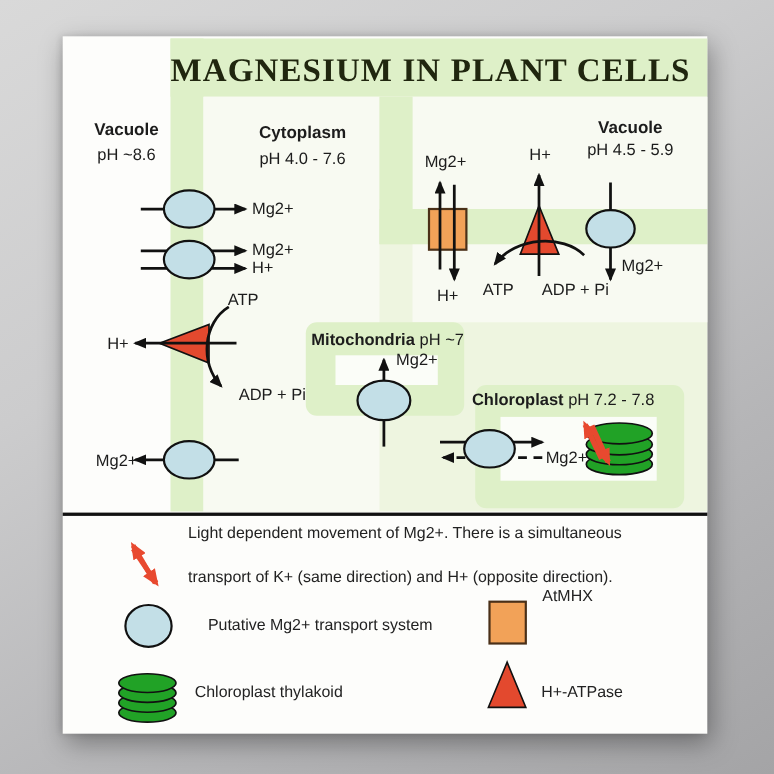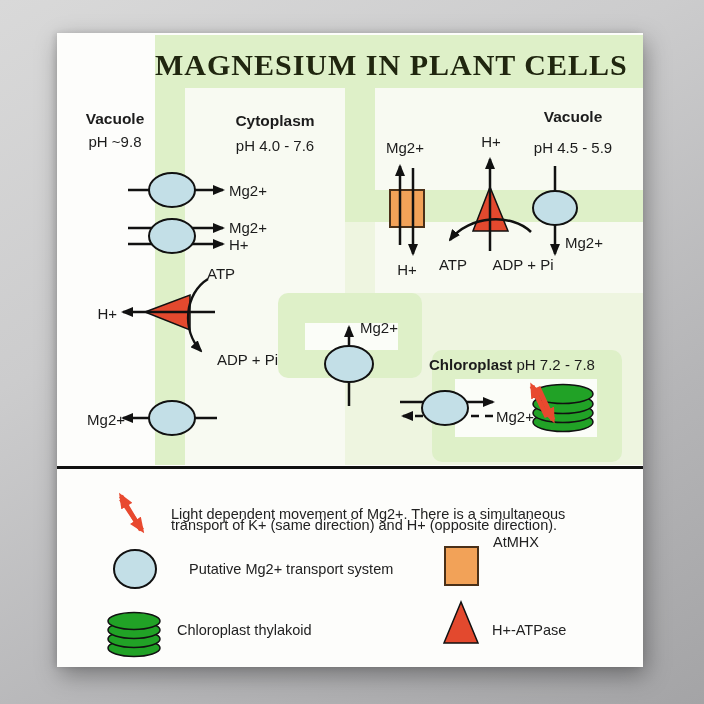--- a/index.html
+++ b/index.html
@@ -117,26 +117,30 @@
         <ellipse cx="77" cy="606" rx="26" ry="8.5" fill="#21a226" stroke="#111" stroke-width="1.5"></ellipse>
         <ellipse cx="77" cy="597" rx="26" ry="8.5" fill="#21a226" stroke="#111" stroke-width="1.5"></ellipse>
         <ellipse cx="77" cy="588" rx="26" ry="8.5" fill="#21a226" stroke="#111" stroke-width="1.5"></ellipse>
       </g>
       <polygon points="404,569 387,610 421,610" fill="#e3492e" stroke="#111" stroke-width="1.5"></polygon>
     </svg>
 
     <div id="title">MAGNESIUM IN PLANT CELLS</div>
 
     <div class="lbl ctr region-name" style="left:58px;top:86px;">Vacuole</div>
-    <div class="lbl ctr ph" style="left:58px;top:108px;">pH ~9.8</div>
+    <div class="lbl ctr ph" style="left:58px;top:108px;">pH ~8.6</div>
     <div class="lbl ctr region-name" style="left:218px;top:88px;">Cytoplasm</div>
     <div class="lbl ctr ph" style="left:218px;top:112px;">pH 4.0 - 7.6</div>
     <div class="lbl ctr region-name" style="left:516px;top:84px;">Vacuole</div>
-    <div class="lbl ctr ph" style="left:516px;top:114px;">pH 4.5 - 5.9</div>
+    <div class="lbl ctr ph" style="left:516px;top:103px;">pH 4.5 - 5.9</div>
 
+    <div class="lbl lft" style="left:226px;top:276px;font-size:15px;">
+      <span class="bold">Mitochondria</span>
+      <span class="ph">pH ~7</span>
+    </div>
     <div class="lbl lft" style="left:372px;top:331px;font-size:15px;">
       <span class="bold">Chloroplast</span>
       <span class="ph">pH 7.2 - 7.8</span>
     </div>
 
     <div class="lbl lft chem" style="left:172px;top:157px;">Mg2+</div>
     <div class="lbl lft chem" style="left:172px;top:194px;">Mg2+</div>
     <div class="lbl lft chem" style="left:172px;top:211px;">H+</div>
     <div class="lbl rgt chem" style="left:60px;top:280px;">H+</div>
     <div class="lbl lft chem" style="left:150px;top:240px;">ATP</div>
@@ -144,21 +148,21 @@
     <div class="lbl rgt chem" style="left:68px;top:386px;">Mg2+</div>
     <div class="lbl ctr chem" style="left:348px;top:114px;">Mg2+</div>
     <div class="lbl ctr chem" style="left:350px;top:236px;">H+</div>
     <div class="lbl ctr chem" style="left:434px;top:108px;">H+</div>
     <div class="lbl ctr chem" style="left:396px;top:231px;">ATP</div>
     <div class="lbl ctr chem" style="left:466px;top:231px;">ADP + Pi</div>
     <div class="lbl lft chem" style="left:508px;top:209px;">Mg2+</div>
     <div class="lbl lft chem" style="left:303px;top:294px;">Mg2+</div>
     <div class="lbl ctr chem" style="left:458px;top:383px;">Mg2+</div>
 
-    <div class="lbl lft leg" style="left:114px;top:481px;">Light dependent movement of Mg2+. There is a simultaneous</div>
+    <div class="lbl lft leg" style="left:114px;top:452px;">Light dependent movement of Mg2+. There is a simultaneous</div>
     <div class="lbl lft leg" style="left:114px;top:492px;">transport of K+ (same direction) and H+ (opposite direction).</div>
     <div class="lbl lft leg" style="left:132px;top:536px;">Putative Mg2+ transport system</div>
     <div class="lbl lft leg" style="left:436px;top:509px;">AtMHX</div>
     <div class="lbl lft leg" style="left:120px;top:597px;">Chloroplast thylakoid</div>
     <div class="lbl lft leg" style="left:435px;top:597px;">H+-ATPase</div>
 
   </div>
 </div>
 
 </body></html>

